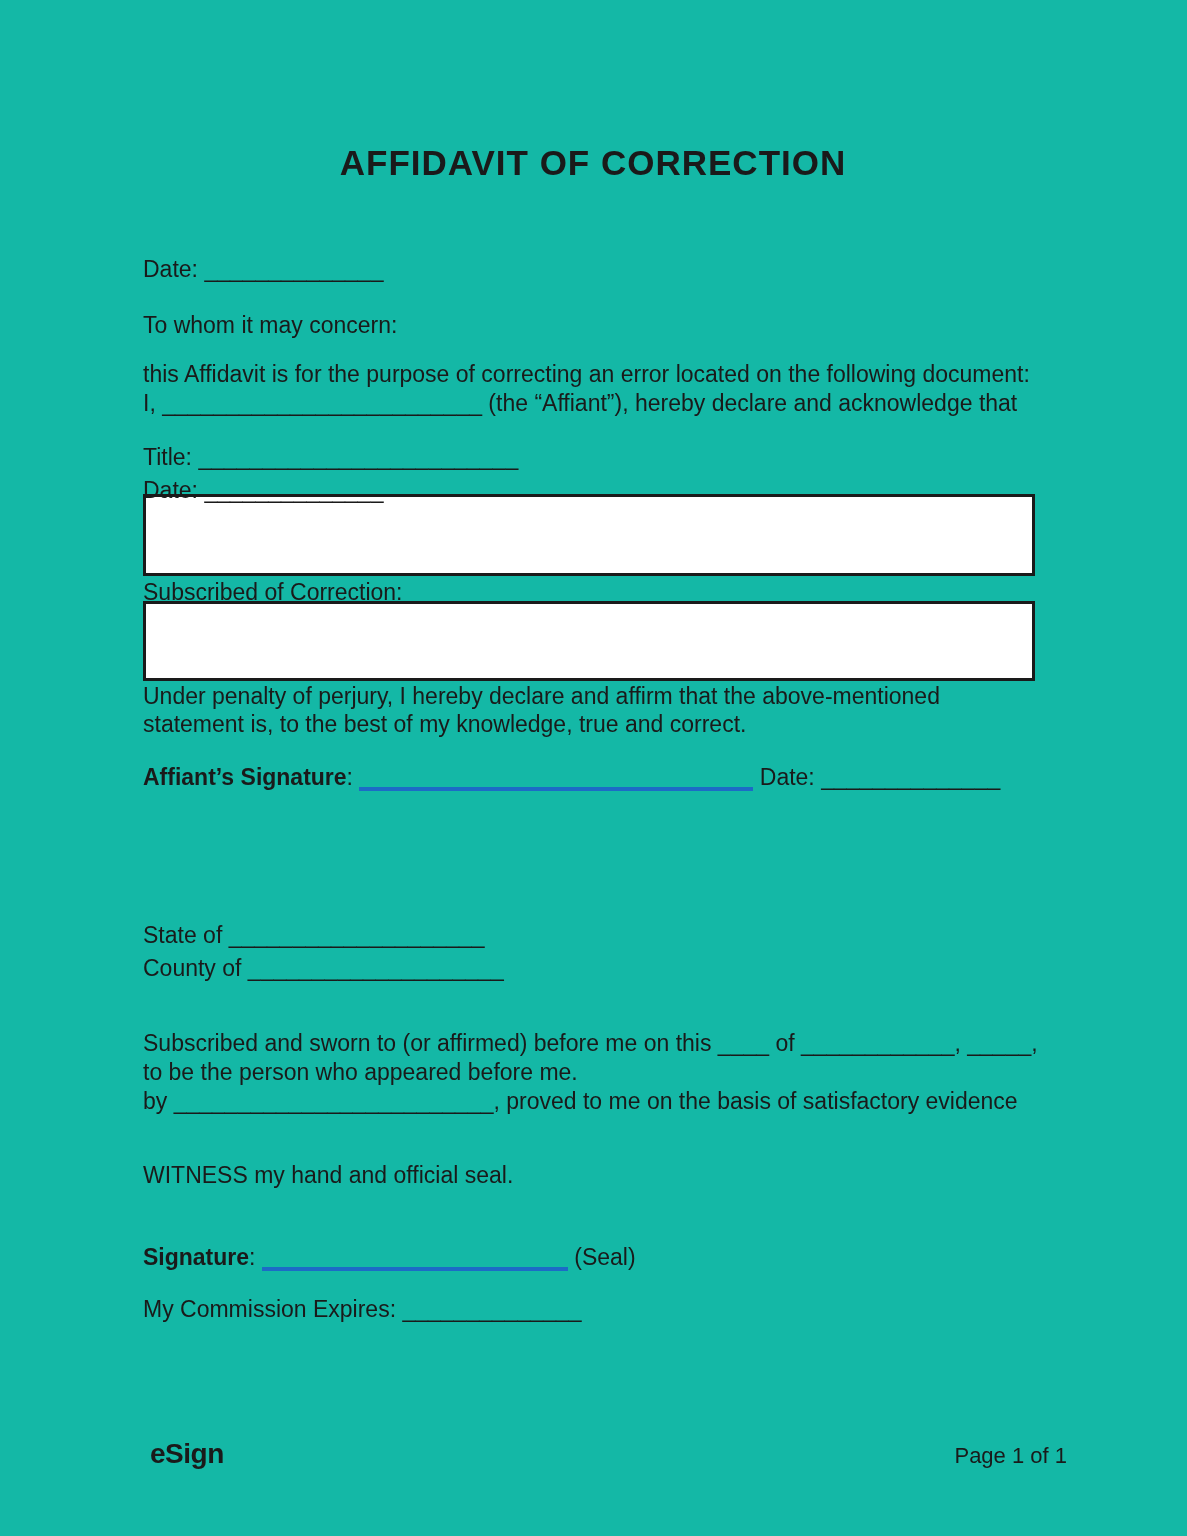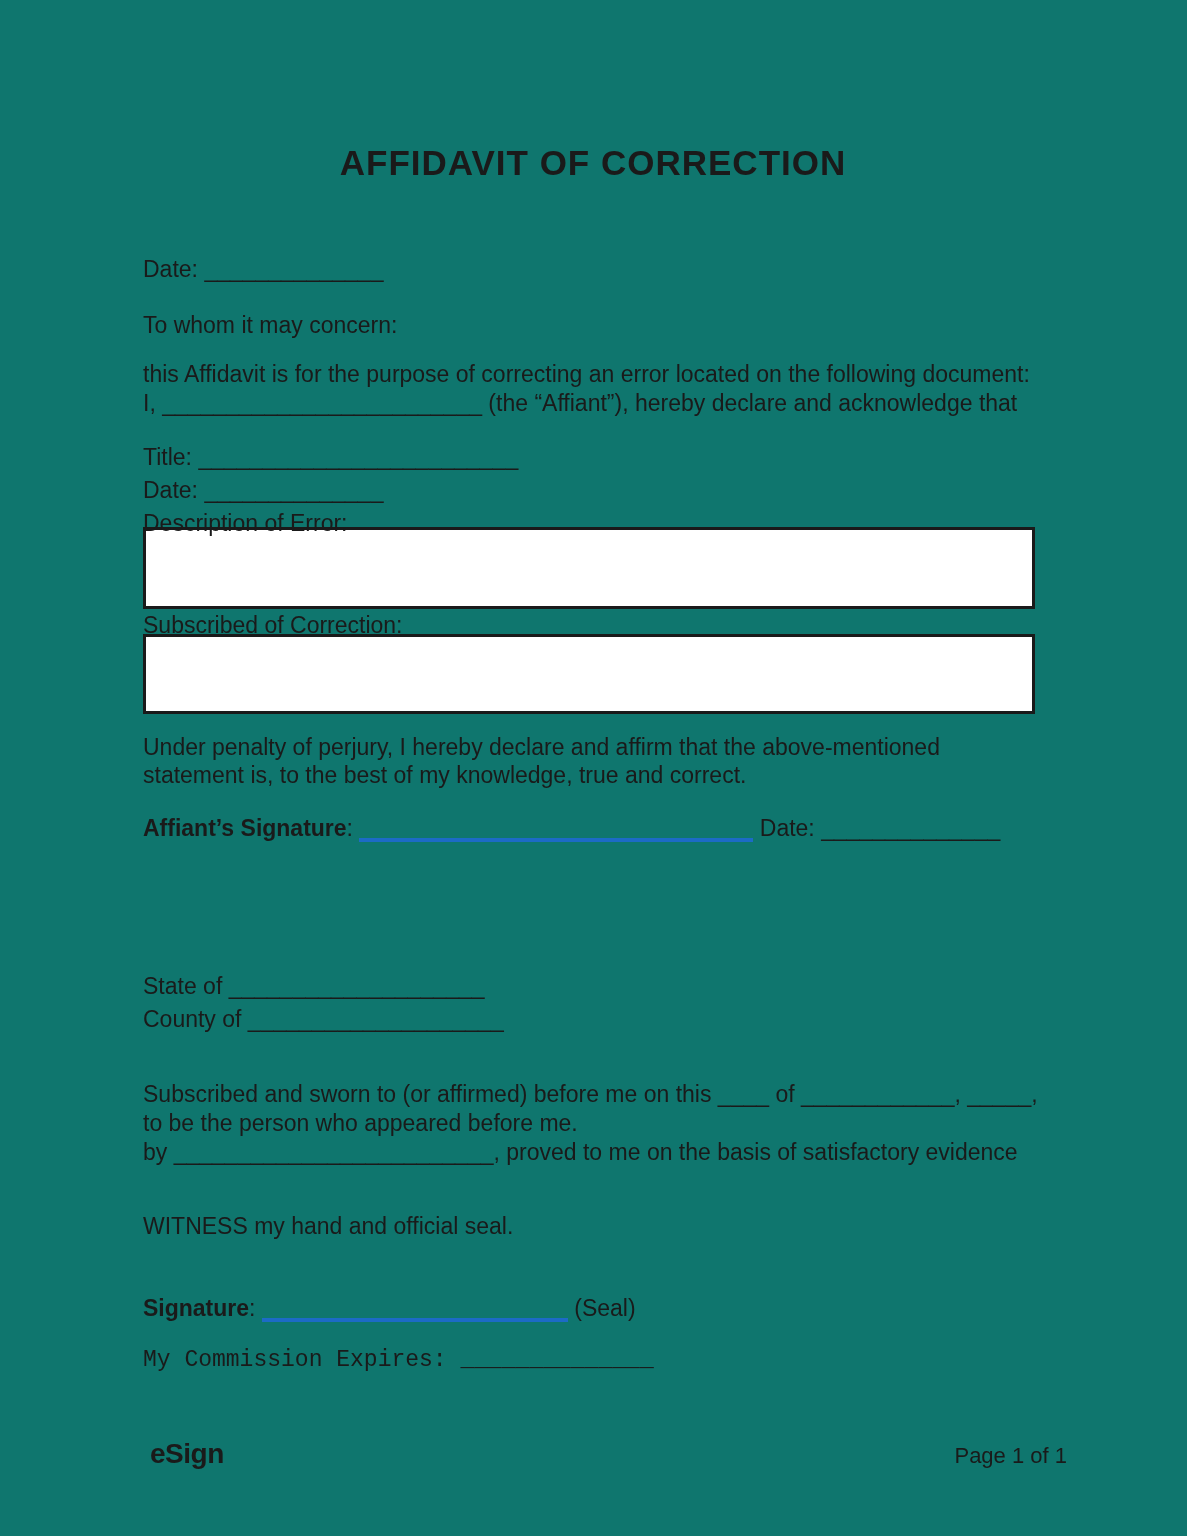--- a/index.html
+++ b/index.html
@@ -1,20 +1,20 @@
 <!DOCTYPE html>
 <html><head>
 <meta charset="utf-8">
 <style>
   html, body { margin: 0; padding: 0; background: #ffffff; }
   .page {
     position: relative;
     width: 1187px;
     height: 1536px;
-    background: #0f766e;
+    background: #14b8a6;
     box-sizing: border-box;
     padding: 142px 144px 0 143px;
     font-family: "Liberation Sans", "DejaVu Sans", sans-serif;
     font-size: 23px;
     color: #1a1a1a;
     overflow: hidden;
   }
   .doc-title {
     margin: 0;
     font-size: 35px;
@@ -31,38 +31,38 @@
   .doc-fields { margin-top: 26px; }
   .doc-fields .line { margin-bottom: 7px; }
   .desc-box {
     width: 886px;
     border: 3px solid #1a1a1a;
     background: #ffffff;
   }
   .error-box { margin-top: -16px; height: 76px; }
   .corr-label { margin-top: 3px; }
   .corr-box { margin-top: -4px; height: 74px; }
-  .perjury { margin-top: 19px; }
+  .perjury { margin-top: 1px; }
   .perjury .pline { line-height: 28px; }
   .affiant-row { margin-top: 24px; line-height: 30px; white-space: nowrap; }
   .bold { font-weight: bold; }
   .sig-line {
     display: inline-block;
     height: 2px;
     border-bottom: 4px solid #1C6BC6;
     vertical-align: -6px;
   }
   .affiant-sig-line { width: 394px; }
   .notary-sig-line { width: 306px; }
   .state-line { margin-top: 130px; }
   .county-line { margin-top: 7px; }
   .sworn { margin-top: 48px; }
   .witness { margin-top: 46px; }
   .sig-row { margin-top: 54px; line-height: 30px; white-space: nowrap; }
-  .commission { margin-top: 24px; font-family: Liberation Mono, monospace; }
+  .commission { margin-top: 24px; }
   .footer {
     position: absolute;
     top: 1438px;
     left: 150px;
     right: 120px;
     display: flex;
     justify-content: space-between;
     align-items: baseline;
   }
   .brand { font-size: 28px; font-weight: bold; letter-spacing: -0.5px; }
@@ -93,21 +93,20 @@
 
   <div class="doc-fields">
     <div class="line">
       <span>Title:</span>
       <span>_________________________</span>
     </div>
     <div class="line">
       <span>Date:</span>
       <span>______________</span>
     </div>
-    <div class="line">Description of Error:</div>
   </div>
 
   <div class="desc-box error-box"></div>
 
   <div class="line corr-label">Subscribed of Correction:</div>
 
   <div class="desc-box corr-box"></div>
 
   <div class="perjury">
     <div class="pline">Under penalty of perjury, I hereby declare and affirm that the above-mentioned</div>

